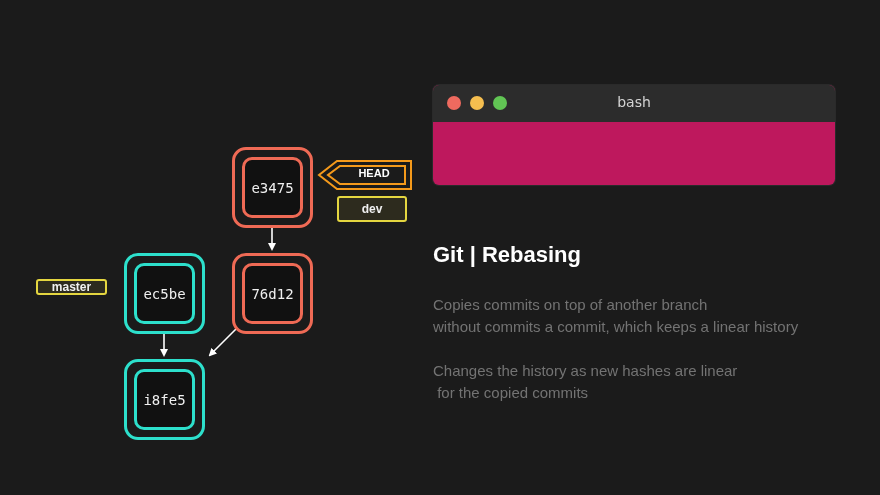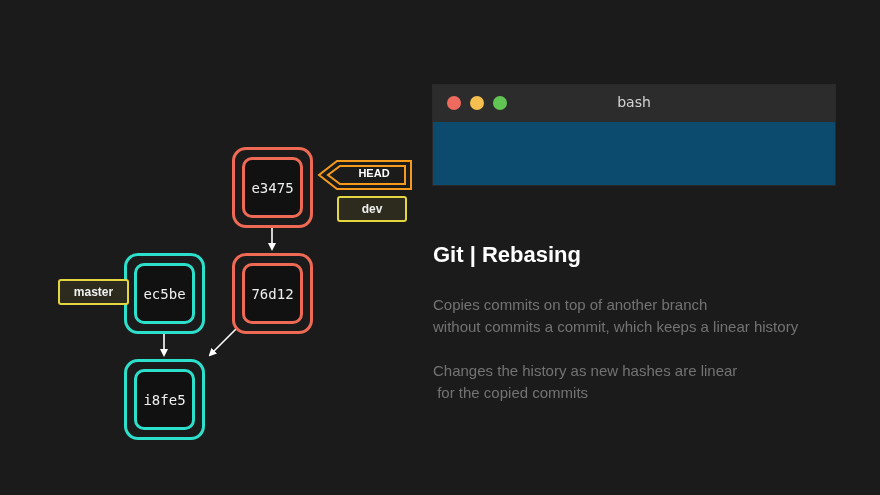--- a/index.html
+++ b/index.html
@@ -8,22 +8,22 @@
     background: #1b1b1b;
     position: relative; overflow: hidden;
     font-family: "DejaVu Sans", "Liberation Sans", sans-serif;
     color: #ffffff;
   }
   .abs { position: absolute; }
 
   
   .terminal {
     left: 433px; top: 85px; width: 402px; height: 100px;
-    border-radius: 0; overflow: hidden;
-    background: #0c4a6e;
+    border-radius: 6px; overflow: hidden;
+    background: #be185d;
     box-shadow: 0 0 0 1px #2a2a2a;
   }
   .term-titlebar {
     position: absolute; left: 0; top: 0; width: 100%; height: 37px;
     background: #2c2c2c;
   }
   .dot { position: absolute; top: 11px; width: 14px; height: 14px; border-radius: 50%; }
   .dot.red { left: 14px; }
   .dot.yellow { left: 37px; }
   .dot.green { left: 60px; }
@@ -132,19 +132,19 @@
   </div>
 </div>
 <div class="commit" style="left:124px;top:359px;border-color:#2de0cc">
   <div class="inner" style="border-color:#2de0cc">
     <span class="hash">i8fe5</span>
   </div>
 </div>
 
 <div class="head-label">HEAD</div>
 <div class="tag" style="left:337px;top:196px;width:70px;height:26px;">dev</div>
-<div class="tag" style="left:58px;top:279px;width:71px;height:26px;">master</div>
+<div class="tag" style="left:36px;top:279px;width:71px;height:16px;">master</div>
 
 <div class="abs title">Git | Rebasing</div>
 <div class="abs para" style="top:294px">Copies commits on top of another branch</div>
 <div class="abs para" style="top:316px">without commits a commit, which keeps a linear history</div>
 <div class="abs para" style="top:360px">Changes the history as new hashes are linear</div>
 <div class="abs para" style="top:382px"> for the copied commits</div>
 
 </body></html>

